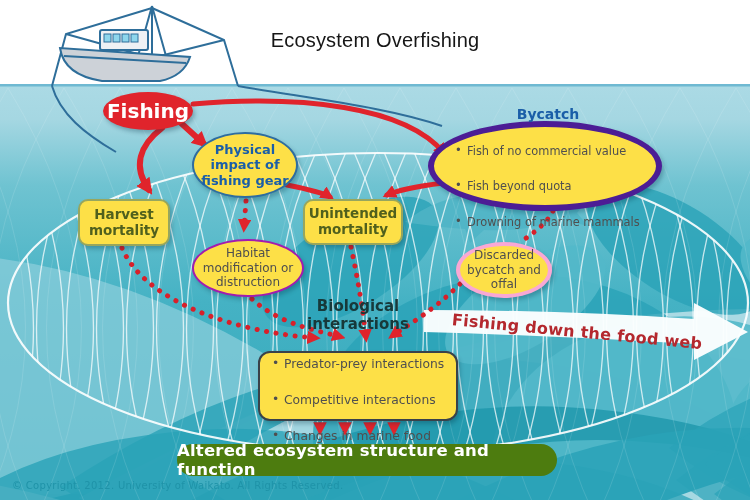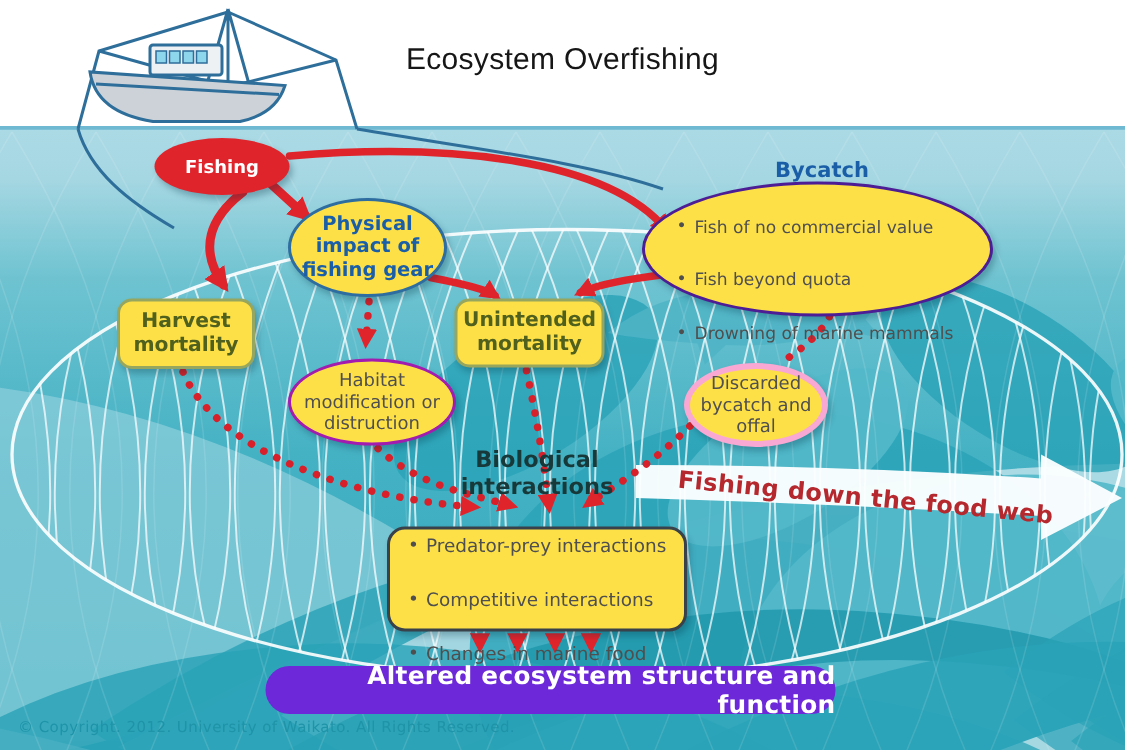--- a/index.html
+++ b/index.html
@@ -9,24 +9,24 @@
 
   #page-title{left:0;top:29px;width:750px;text-align:center;font-family:"Liberation Sans",sans-serif;
     font-size:20px;font-weight:normal;color:#161616;letter-spacing:.2px;}
 
   .node{display:flex;flex-direction:column;align-items:center;justify-content:center;text-align:center;
     background:#fde047;box-shadow:2px 3px 4px rgba(0,45,65,.28);box-sizing:border-box;}
   .ellipse{border-radius:50%;}
   .roundbox{border-radius:10px;}
 
   #fishing-node{left:103px;top:92px;width:90px;height:38px;background:#e0242c;border-radius:50%;
-    color:#ffffff;font-weight:bold;font-size:12px;box-shadow:2px 3px 4px rgba(0,45,65,.3);}
+    color:#ffffff;font-weight:bold;font-size:20px;box-shadow:2px 3px 4px rgba(0,45,65,.3);}
   #physical-impact-node{left:192px;top:132px;width:106px;height:66px;border:2px solid #2e6da0;
     color:#1a5ea8;font-weight:bold;font-size:13px;line-height:1.18;}
-  #bycatch-node{left:428px;top:121px;width:234px;height:90px;border:2px solid #4c1d95;padding:4px 14px 0 20px;}
+  #bycatch-node{left:428px;top:121px;width:234px;height:90px;border:6px solid #4c1d95;padding:4px 14px 0 20px;}
   #harvest-node{left:78px;top:199px;width:92px;height:47px;border:2px solid #97a65e;
     color:#50601d;font-weight:bold;font-size:13.5px;line-height:1.18;}
   #unintended-node{left:303px;top:199px;width:100px;height:46px;border:2px solid #97a65e;
     color:#50601d;font-weight:bold;font-size:13.5px;line-height:1.18;}
   #habitat-node{left:192px;top:239px;width:112px;height:58px;border:2px solid #a21caf;
     color:#4f4f4f;font-size:12px;line-height:1.22;}
   #discarded-node{left:456px;top:242px;width:96px;height:56px;border:4px solid #f9a8d4;
     color:#4f4f4f;font-size:12px;line-height:1.22;}
   #bio-node{left:258px;top:351px;width:200px;height:70px;border:2.5px solid #39424a;border-radius:12px;
     padding:5px 6px 20px 6px;}
@@ -35,23 +35,23 @@
   .node-title-dark{color:#17393a;font-weight:bold;font-size:15px;margin-bottom:3px;text-align:center;}
   ul.bullets{list-style:none;margin:0;padding:0;width:100%;text-align:left;color:#4f4f4f;}
   #bycatch-node ul.bullets{font-size:11.4px;line-height:1.36;}
   #bio-node ul.bullets{font-size:12.3px;line-height:1.32;padding-left:10px;}
   ul.bullets li{position:relative;padding-left:13px;margin-top:20px;}
   ul.bullets li::before{content:"\2022";position:absolute;left:1px;top:-1px;}
 
   #foodweb-label{left:452px;top:310px;transform:rotate(5.5deg);transform-origin:left center;
     white-space:nowrap;font-size:16px;font-weight:bold;color:#b4282e;letter-spacing:.3px;}
 
-  #outcome-banner{left:177px;top:444px;width:380px;height:32px;border-radius:16px;background:#6d28d9;
+  #outcome-banner{left:177px;top:444px;width:380px;height:32px;border-radius:16px;background:#4d7c0f;
     display:flex;align-items:center;justify-content:center;color:#ffffff;font-weight:bold;font-size:16.5px;
-    letter-spacing:.2px;text-align:right;}
+    letter-spacing:.2px;}
 
   #copyright{left:12px;top:480px;font-size:10px;color:#1f93a8;letter-spacing:.3px;}
 
   
   .sa{stroke:#e0242c;stroke-width:6;fill:none;stroke-linecap:round;}
   .sa-thin{stroke:#e0242c;stroke-width:5;fill:none;stroke-linecap:round;}
   .da{stroke:#d8202a;stroke-width:5;fill:none;stroke-linecap:round;stroke-dasharray:0.1 9.5;}
   #net-mesh path{stroke:#ffffff;stroke-width:1.3;fill:none;opacity:.72;}
   #net-faint path{stroke:#ffffff;stroke-width:1;fill:none;opacity:.12;}
   .boatline{stroke:#2e6e9a;stroke-width:2;fill:none;}

